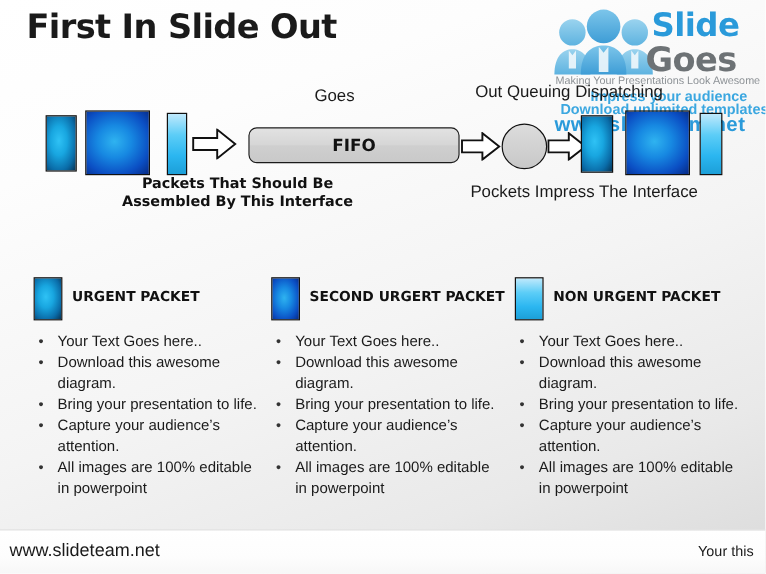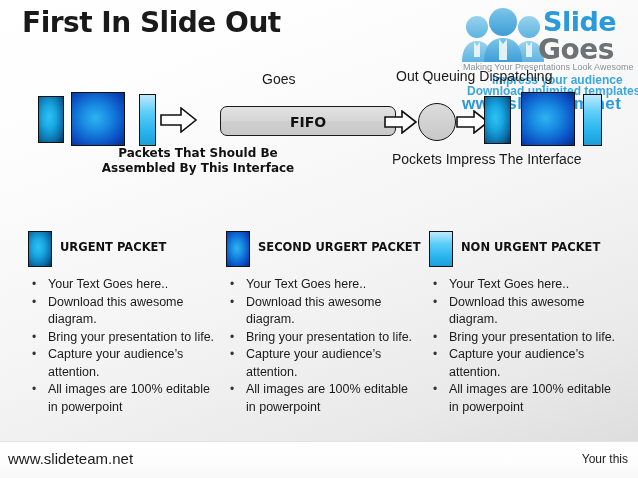--- a/index.html
+++ b/index.html
@@ -124,21 +124,21 @@
 
   #queue-label {
     position: absolute;
     left: 262px;
     top: 71px;
     font-size: 14px;
     color: #1a1a1a;
   }
   #fifo-box {
     position: absolute;
-    left: 220px;
+    left: 207px;
     top: 106px;
     width: 176px;
     height: 30px;
     background: linear-gradient(180deg, #e2e2e2 0%, #d6d6d6 48%, #cfcfcf 52%, #c9c9c9 100%);
     border: 1.7px solid #1b1b1b;
     border-radius: 7px;
     box-sizing: border-box;
   }
   #fifo-text {
     position: absolute;

